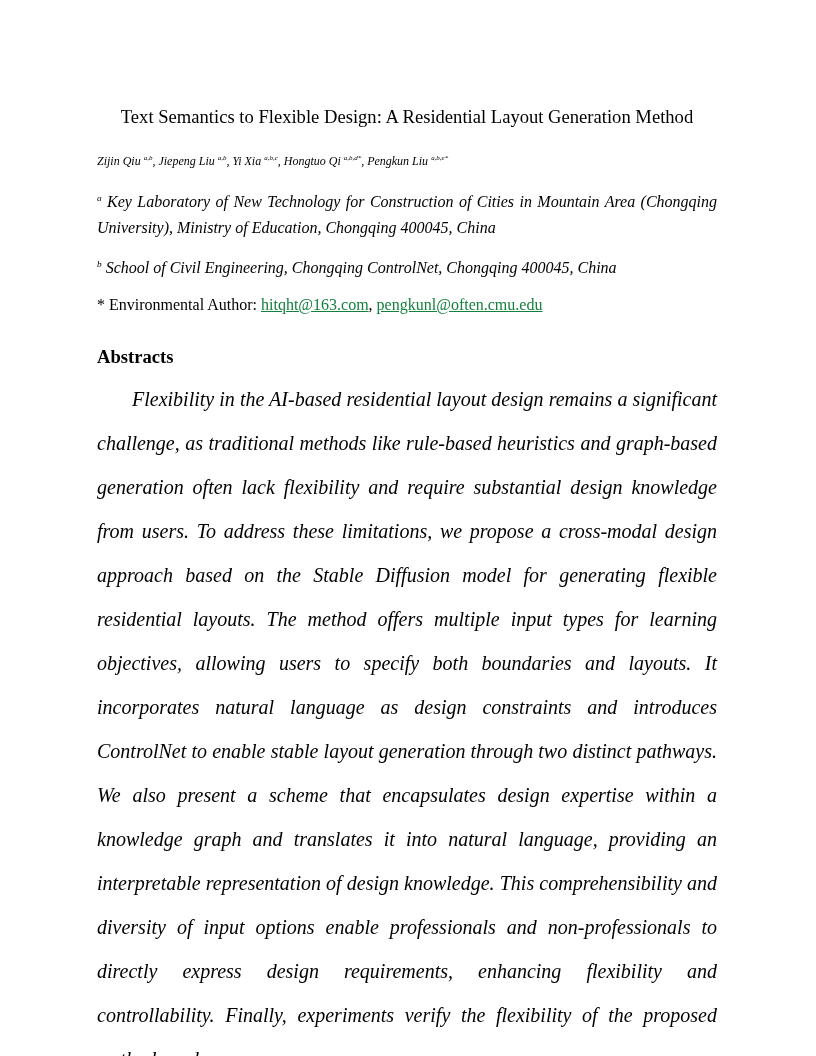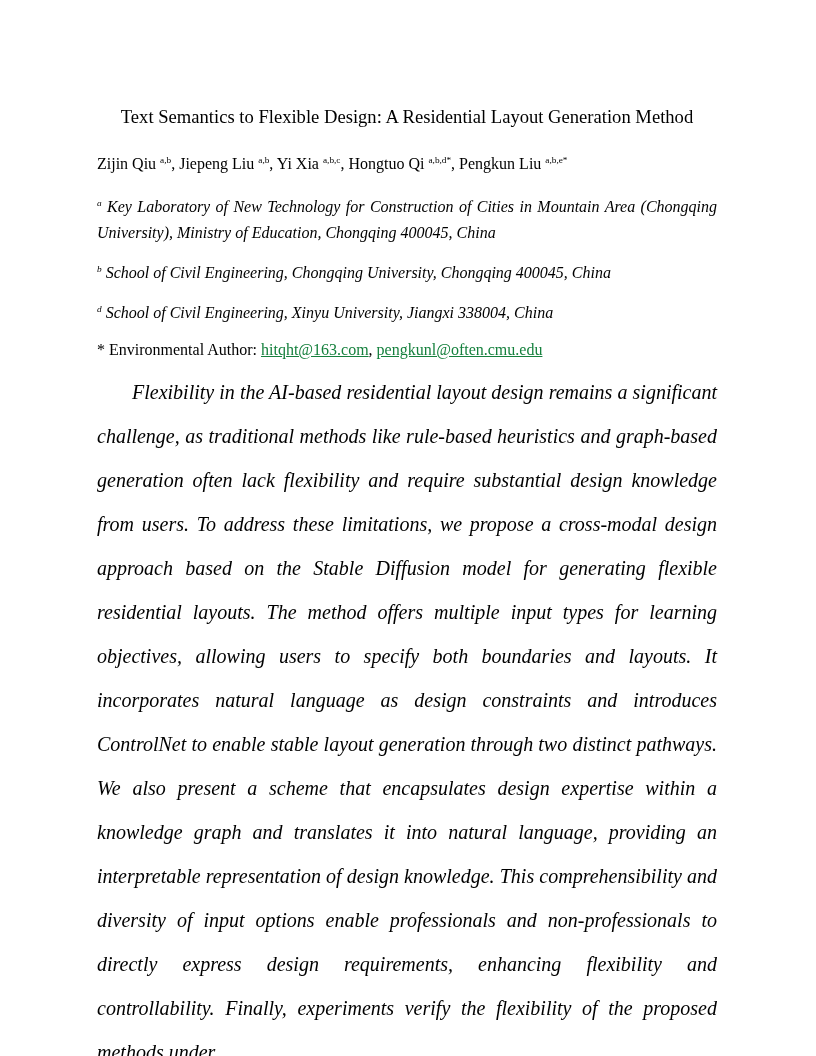--- a/index.html
+++ b/index.html
@@ -17,22 +17,23 @@
   .title {
     margin: 0;
     font-size: 18.6px;
     font-weight: normal;
     text-align: center;
     line-height: 41px;
   }
   .title .title-line { display: block; }
   .authors {
     margin: 17px 0 0 0;
-    font-size: 16px;
+    font-size: 12px;
     line-height: 1.25;
+    font-style: italic;
   }
   sup {
     font-size: 0.58em;
     vertical-align: super;
     line-height: 0;
   }
   .affiliations { margin-top: 20px; }
   .affil {
     margin: 0 0 14px 0;
     font-size: 16px;
@@ -72,22 +73,22 @@
 <div class="page">
 
   <h1 class="title">
     <span class="title-line">Text Semantics to Flexible Design: A Residential Layout Generation Method</span>
   </h1>
 
   <p class="authors"><span><span>Zijin Qiu </span><sup>a,b</sup><span>, </span></span><span><span>Jiepeng Liu </span><sup>a,b</sup><span>, </span></span><span><span>Yi Xia </span><sup>a,b,c</sup><span>, </span></span><span><span>Hongtuo Qi </span><sup>a,b,d*</sup><span>, </span></span><span><span>Pengkun Liu </span><sup>a,b,e*</sup><span></span></span></p>
 
   <div class="affiliations">
     <p class="affil"><sup>a</sup><span> Key Laboratory of New Technology for Construction of Cities in Mountain Area (Chongqing University), Ministry of Education, Chongqing 400045, China</span></p>
-    <p class="affil"><sup>b</sup><span> School of Civil Engineering, Chongqing University, Chongqing 400045, China</span></p>
-    <p class="affil"><sup>d</sup><span> School of Civil Engineering, Xinyu University, Jiangxi 338004, China</span></p>
+    <p class="affil"><sup>b</sup><span> School of Civil Engineering, Chongqing ControlNet, Chongqing 400045, China</span></p>
   </div>
 
   <p class="corresponding"><span>* Environmental Author: </span><a class="email">hitqht@163.com</a><span>, </span><a class="email">pengkunl@often.cmu.edu</a></p>
 
+  <h2 class="abstract-heading">Abstracts</h2>
 
   <p class="abstract-text">Flexibility in the AI-based residential layout design remains a significant challenge, as traditional methods like rule-based heuristics and graph-based generation often lack flexibility and require substantial design knowledge from users. To address these limitations, we propose a cross-modal design approach based on the Stable Diffusion model for generating flexible residential layouts. The method offers multiple input types for learning objectives, allowing users to specify both boundaries and layouts. It incorporates natural language as design constraints and introduces ControlNet to enable stable layout generation through two distinct pathways. We also present a scheme that encapsulates design expertise within a knowledge graph and translates it into natural language, providing an interpretable representation of design knowledge. This comprehensibility and diversity of input options enable professionals and non-professionals to directly express design requirements, enhancing flexibility and controllability. Finally, experiments verify the flexibility of the proposed methods under</p>
 
 </div>
 
 </body></html>

